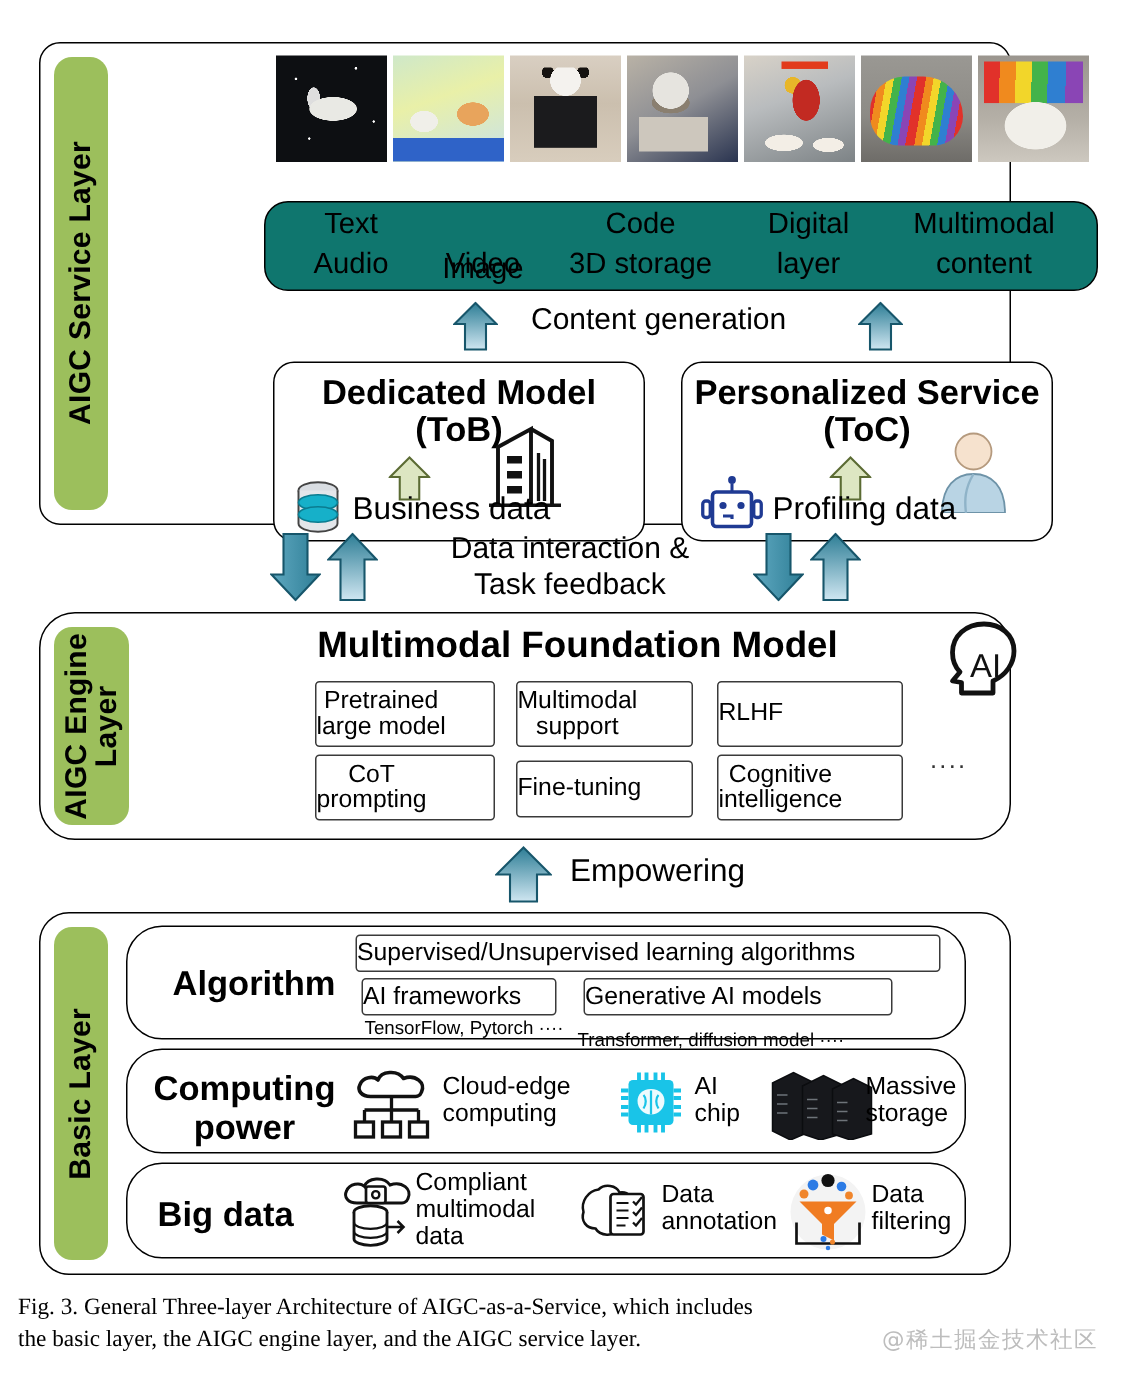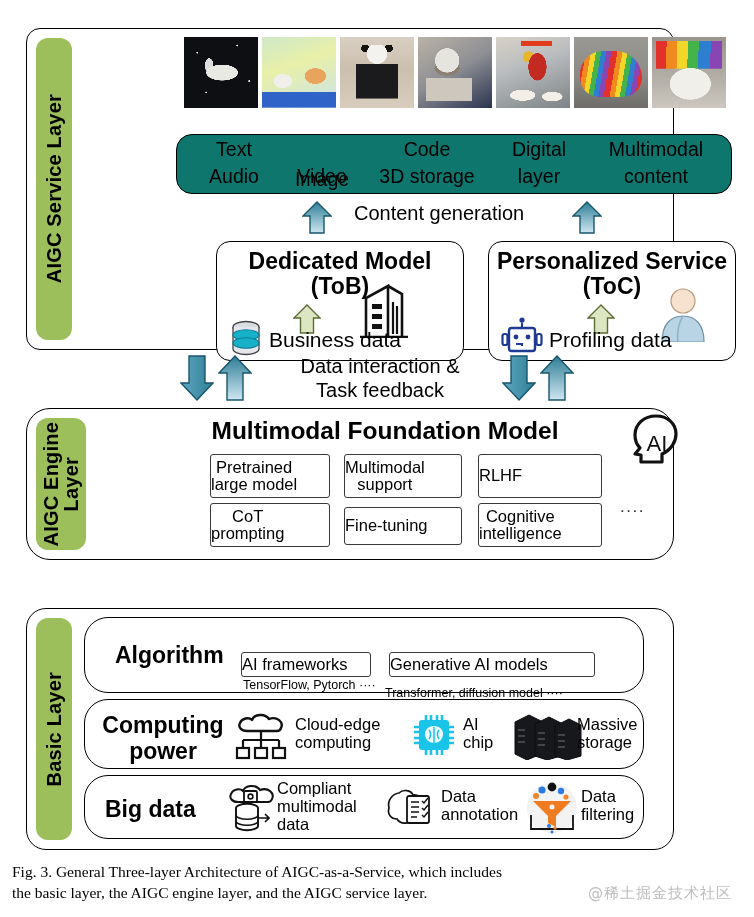--- a/index.html
+++ b/index.html
@@ -140,21 +140,21 @@
   .cp-cell { position:absolute; font-size:19.5px; text-align:center; line-height:1.12; white-space:nowrap;}
 
   .content-gen-row { position:absolute; left:104px; top:172px; width:556px; height:36px; }
   .cg-label { position:absolute; left:178px; top:1px; font-size:20px; }
 
   
   .arrow { position:absolute; }
   .arrow svg { display:block; }
 
   
-  .model-card { position:absolute; border:1.5px solid #000; border-radius:14px; background:#fff;margin-left:34px; }
+  .model-card { position:absolute; border:1.5px solid #000; border-radius:14px; background:#fff; }
   .mc-title { text-align:center; font-weight:bold; font-size:23px; line-height:1.1; margin-top:7px; }
   .mc-sub   { text-align:center; font-weight:bold; font-size:23px; line-height:1.1; }
   .mc-data  { position:absolute; font-size:21px; }
 
   
   .engine-title { position:absolute; left:64px; top:8px; width:470px; text-align:center;
                   font-weight:bold; font-size:24.5px; }
   .eg-box { position:absolute; font-size:16.5px; }
 
   
@@ -395,30 +395,47 @@
         <span>Fine-tuning</span>
       </div>
       <div class="boxy eg-box" style="left:392px; top:94px; width:124px; height:44px;">
         <span>Cognitive<br>intelligence</span>
       </div>
 
       <div class="dots" style="left:534px; top:88px;">....</div>
     </div>
   </div>
 
+  <div style="position:absolute; left:330px; top:564px; width:260px; height:40px;">
+    <div class="arrow" style="left:0px; top:0px;">
+      <svg width="38" height="38" viewBox="0 0 38 38">
+        <defs>
+            <linearGradient id="gem" x1="0" y1="0" x2="0" y2="1">
+          <stop offset="0" stop-color="#2E7E96"></stop>
+              <stop offset="1" stop-color="#CFE6F1"></stop>
+        </linearGradient>
+          </defs>
+        <path d="M19 1 L37 19 L28 19 L28 37 L10 37 L10 19 L1 19 Z" fill="url(#gem)" stroke="#17566B" stroke-width="1.4"></path>
+      </svg>
+    </div>
+    <div style="position:absolute; left:50px; top:5px; font-size:21px;">Empowering</div>
+  </div>
 
   <div class="layer" style="left:26px; top:608px; width:648px; height:242px; border-radius:20px;">
     <div class="layer-tab">
       <span>Basic Layer</span>
     </div>
     <div class="layer-body">
 
       <div class="row-pill" style="left:12px; top:8px; width:560px; height:76px;">
         <div class="row-head" style="left:30px; top:24px;">Algorithm</div>
 
+        <div class="boxy" style="position:absolute; left:152px; top:5px; width:390px; height:25px; font-size:16.5px;">
+          <span>Supervised/Unsupervised learning algorithms</span>
+        </div>
 
         <div class="boxy" style="position:absolute; left:156px; top:34px; width:130px; height:25px; font-size:16.5px;">
           <span>AI frameworks</span>
         </div>
         <div class="boxy" style="position:absolute; left:304px; top:34px; width:206px; height:25px; font-size:16.5px;">
           <span>Generative AI models</span>
         </div>
 
         <div class="mini" style="left:158px; top:60px;">TensorFlow, Pytorch ····</div>
         <div class="mini" style="left:300px; top:68px;">Transformer,  diffusion model ····</div>

